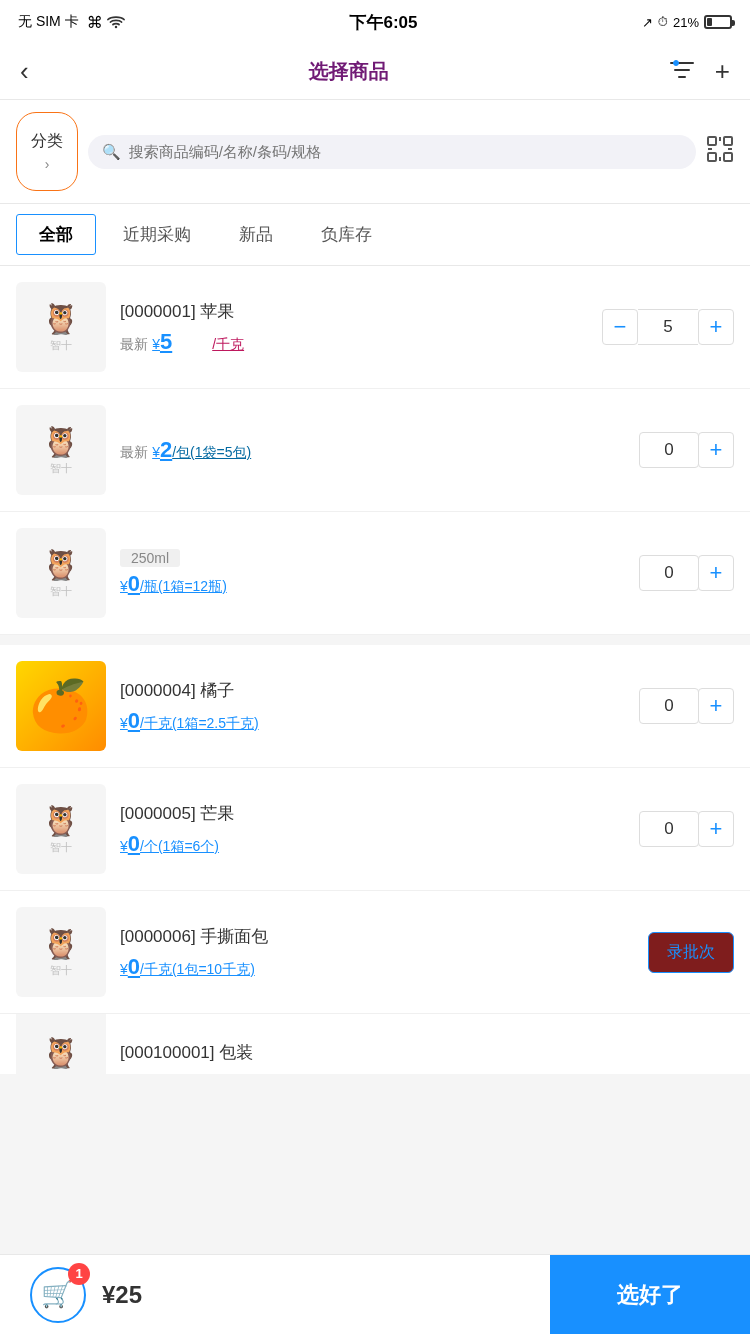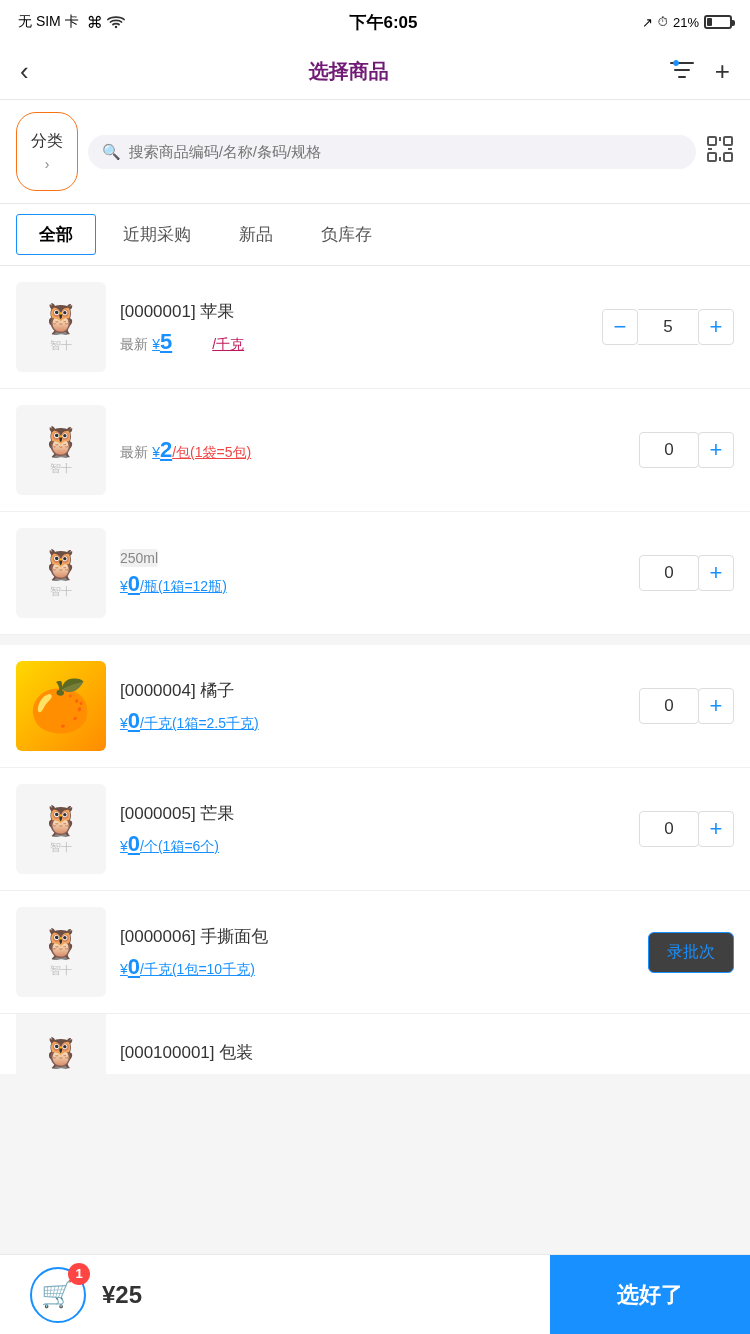--- a/index.html
+++ b/index.html
@@ -115,36 +115,36 @@
   </div>
 
   <div style="background:#fff;display:flex;align-items:center;padding:16px;border-bottom:1px solid #f0f0f0;gap:14px;">
     <div style="width:90px;height:90px;background:#f5f5f5;border-radius:6px;display:flex;flex-direction:column;align-items:center;justify-content:center;flex-shrink:0;">
       <span style="font-size:30px;">🦉</span>
       <span style="font-size:11px;color:#c0c0c0;margin-top:2px;">智十</span>
     </div>
     <div style="flex:1;min-width:0;">
       <div style="font-size:15px;">
         <span style="color:#888;font-size:14px;">最新</span>
-        <span style="color:#1890ff;font-size:14px;text-decoration:underline;"> ¥</span><span style="color:#1890ff;font-size:22px;font-weight:700;text-decoration:underline;">2</span><span style="color:#ef4444;font-size:14px;text-decoration:underline;">/包(1袋=5包)</span>
-      </div>
-    </div>
-    <div style="display:flex;align-items:center;flex-shrink:0;">
-      <input type="text" value="0" style="width: 60px; height: 36px; border: 1px solid rgb(221, 221, 221); text-align: center; font-size: 17px; color: rgb(51, 51, 51); outline: none; border-radius: 4px;">
-      <button style="width:36px;height:36px;border:1px solid #ddd;background:#fff;font-size:22px;color:#1890ff;display:flex;align-items:center;justify-content:center;cursor:pointer;border-radius:4px;margin-left:-1px;">+</button>
-    </div>
-  </div>
-
-  <div style="background:#fff;display:flex;align-items:center;padding:16px;border-bottom:1px solid #f0f0f0;gap:14px;">
-    <div style="width:90px;height:90px;background:#f5f5f5;border-radius:6px;display:flex;flex-direction:column;align-items:center;justify-content:center;flex-shrink:0;">
-      <span style="font-size:30px;">🦉</span>
-      <span style="font-size:11px;color:#c0c0c0;margin-top:2px;">智十</span>
-    </div>
-    <div style="flex:1;min-width:0;">
-      <div style="font-size:14px;color:#888;background:#f0f0f0;display:inline-block;padding:1px 0;border-radius:3px;margin-bottom:4px;">250ml</div>
+        <span style="color:#1890ff;font-size:14px;text-decoration:underline;"> ¥</span><span style="color:#1890ff;font-size:22px;font-weight:700;text-decoration:underline;">2</span><span style="color:#0369a1;font-size:14px;text-decoration:underline;">/包(1袋=5包)</span>
+      </div>
+    </div>
+    <div style="display:flex;align-items:center;flex-shrink:0;">
+      <input type="text" value="0" style="width: 60px; height: 36px; border: 1px solid rgb(221, 221, 221); text-align: center; font-size: 17px; color: rgb(51, 51, 51); outline: none; border-radius: 4px;">
+      <button style="width:36px;height:36px;border:1px solid #ddd;background:#fff;font-size:22px;color:#1890ff;display:flex;align-items:center;justify-content:center;cursor:pointer;border-radius:4px;margin-left:-1px;">+</button>
+    </div>
+  </div>
+
+  <div style="background:#fff;display:flex;align-items:center;padding:16px;border-bottom:1px solid #f0f0f0;gap:14px;">
+    <div style="width:90px;height:90px;background:#f5f5f5;border-radius:6px;display:flex;flex-direction:column;align-items:center;justify-content:center;flex-shrink:0;">
+      <span style="font-size:30px;">🦉</span>
+      <span style="font-size:11px;color:#c0c0c0;margin-top:2px;">智十</span>
+    </div>
+    <div style="flex:1;min-width:0;">
+      <div style="font-size:14px;color:#888;background:#f0f0f0;display:inline-block;padding:1px 11px;border-radius:3px;margin-bottom:4px;">250ml</div>
       <div style="font-size:15px;">
         <span style="color:#1890ff;font-size:14px;text-decoration:underline;">¥</span><span style="color:#1890ff;font-size:22px;font-weight:700;text-decoration:underline;">0</span><span style="color:#1890ff;font-size:14px;text-decoration:underline;">/瓶(1箱=12瓶)</span>
       </div>
     </div>
     <div style="display:flex;align-items:center;flex-shrink:0;">
       <input type="text" value="0" style="width: 60px; height: 36px; border: 1px solid rgb(221, 221, 221); text-align: center; font-size: 17px; color: rgb(51, 51, 51); outline: none; border-radius: 4px;">
       <button style="width:36px;height:36px;border:1px solid #ddd;background:#fff;font-size:22px;color:#1890ff;display:flex;align-items:center;justify-content:center;cursor:pointer;border-radius:4px;margin-left:-1px;">+</button>
     </div>
   </div>
 
@@ -191,21 +191,21 @@
       <span style="font-size:30px;">🦉</span>
       <span style="font-size:11px;color:#c0c0c0;margin-top:2px;">智十</span>
     </div>
     <div style="flex:1;min-width:0;">
       <div style="font-size:17px;color:#333;font-weight:500;margin-bottom:6px;">[0000006] 手撕面包</div>
       <div style="font-size:15px;">
         <span style="color:#1890ff;font-size:14px;text-decoration:underline;">¥</span><span style="color:#1890ff;font-size:22px;font-weight:700;text-decoration:underline;">0</span><span style="color:#1890ff;font-size:14px;text-decoration:underline;">/千克(1包=10千克)</span>
       </div>
     </div>
     <div style="flex-shrink:0;">
-      <button style="border:1px solid #1890ff;color:#1890ff;background:#404040;border-radius:6px;padding:9px 18px;font-size:16px;cursor:pointer;">录批次</button>
+      <button style="border:1px solid #1890ff;color:#1890ff;background:#7f1d1d;border-radius:6px;padding:9px 18px;font-size:16px;cursor:pointer;">录批次</button>
     </div>
   </div>
 
   <div style="background:#fff;display:flex;align-items:center;padding:16px 16px 0;gap:14px;height:60px;overflow:hidden;">
     <div style="width:90px;height:90px;background:#f5f5f5;border-radius:6px;display:flex;flex-direction:column;align-items:center;justify-content:center;flex-shrink:0;">
       <span style="font-size:30px;">🦉</span>
     </div>
     <div style="flex:1;min-width:0;">
       <div style="font-size:17px;color:#333;font-weight:500;">[000100001] 包装</div>
     </div>

